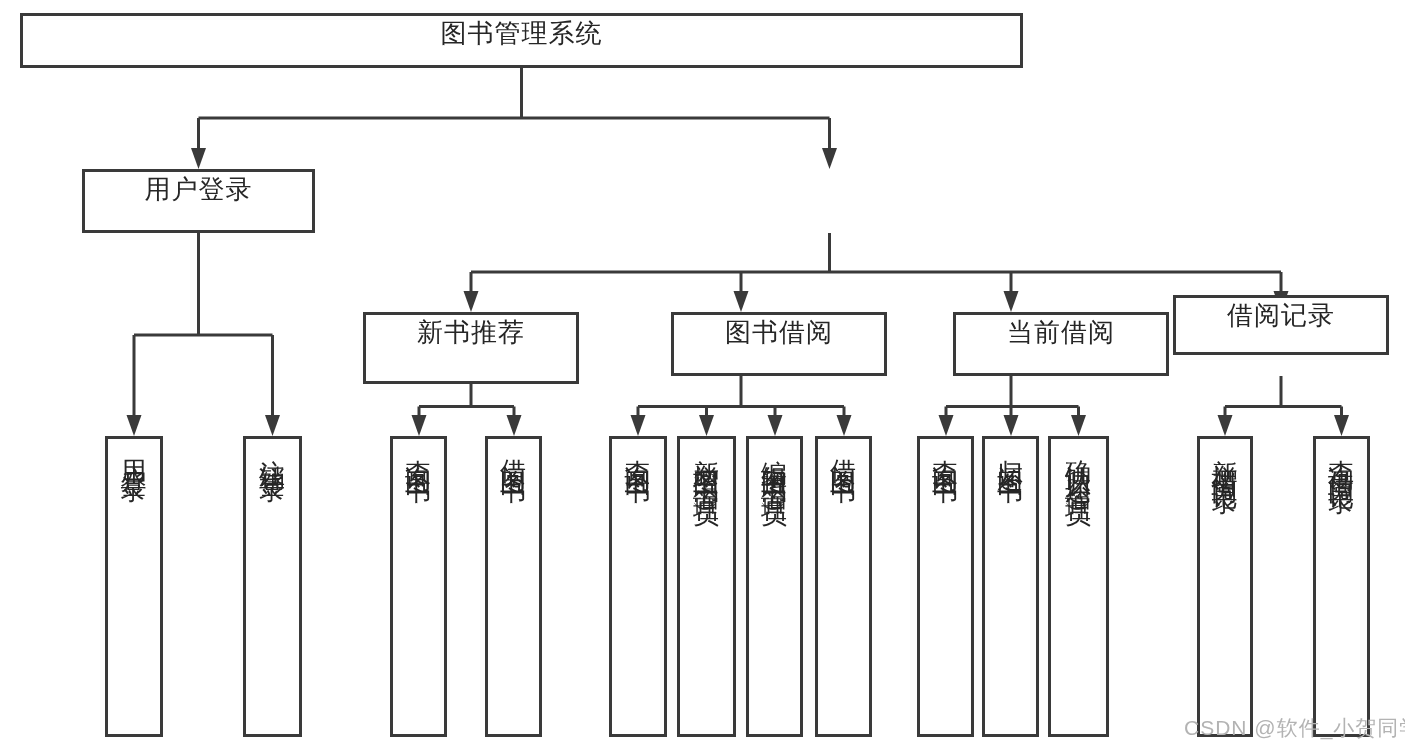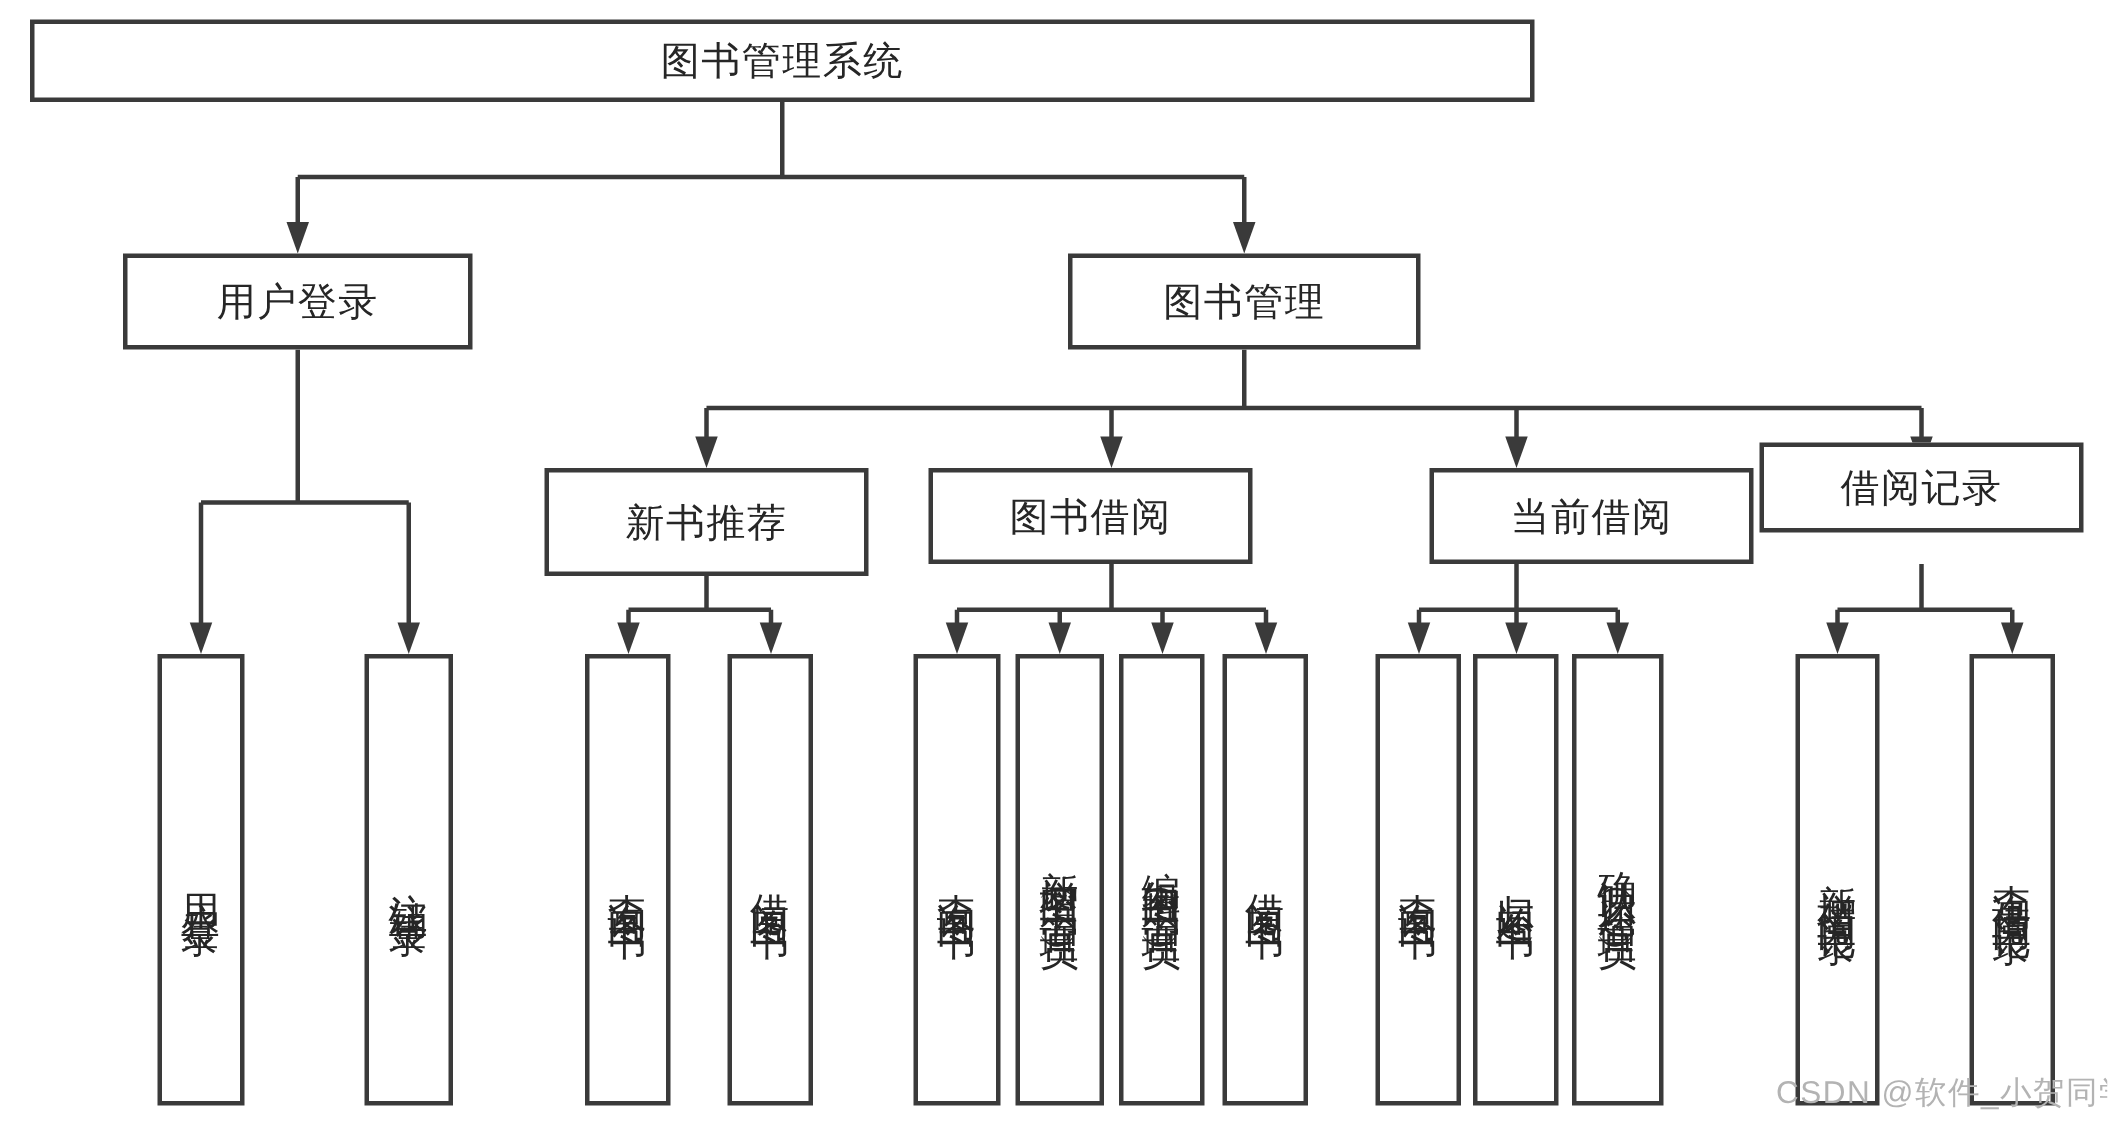--- a/index.html
+++ b/index.html
@@ -16,21 +16,21 @@
     left: 0; top: 0;
     width: 1405px; height: 747px;
     z-index: 1;
   }
   .box {
     position: absolute;
     box-sizing: border-box;
     border: 3px solid #3a3a3a;
     background: #ffffff;
     display: flex;
-    align-items: center;
+    align-items: flex-start;
     justify-content: center;
     color: #262626;
     z-index: 2;
   }
   .hlabel {
     font-size: 26px;
     letter-spacing: 1px;
     white-space: nowrap;
   }
   .vtext {
@@ -100,28 +100,25 @@
     </g>
   </svg>
 
   <div class="box" style="left:20px; top:13px; width:1003px; height:55px;">
     <span class="hlabel">图书管理系统</span>
   </div>
 
   <div class="box" style="left:82px; top:169px; width:233px; height:64px;">
     <span class="hlabel">用户登录</span>
   </div>
-  <div class="box" style="left:712px; top:169px; width:235px; height:64px;">
-    <span class="hlabel">图书管理</span>
-  </div>
 
   <div class="box" style="left:363px; top:312px; width:216px; height:72px;">
     <span class="hlabel">新书推荐</span>
   </div>
-  <div class="box" style="left:619px; top:312px; width:216px; height:64px;">
+  <div class="box" style="left:671px; top:312px; width:216px; height:64px;">
     <span class="hlabel">图书借阅</span>
   </div>
   <div class="box" style="left:953px; top:312px; width:216px; height:64px;">
     <span class="hlabel">当前借阅</span>
   </div>
   <div class="box" style="left:1173px; top:295px; width:216px; height:60px;">
     <span class="hlabel">借阅记录</span>
   </div>
 
   <div class="box" style="left:105px; top:436px; width:58px; height:301px;">

